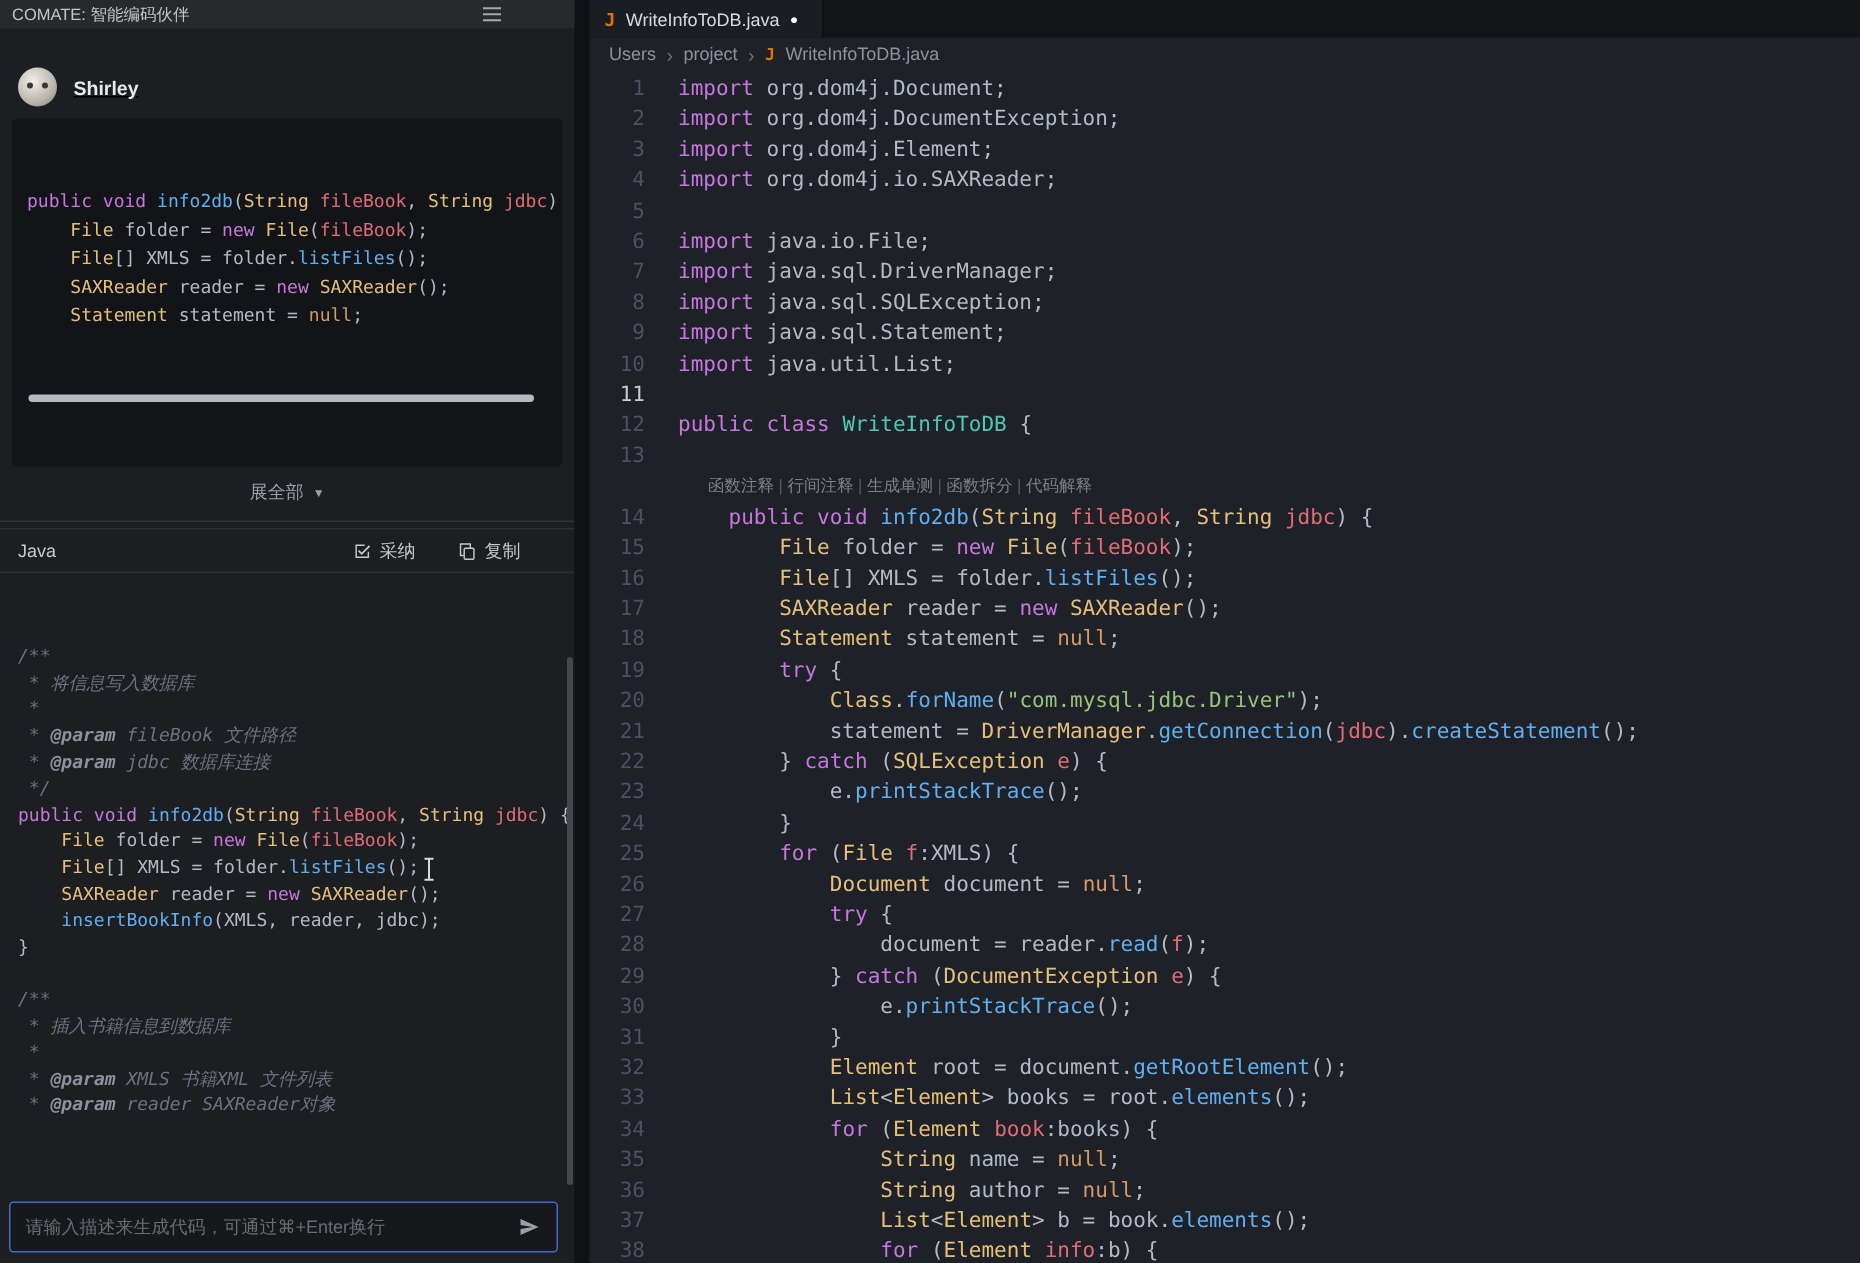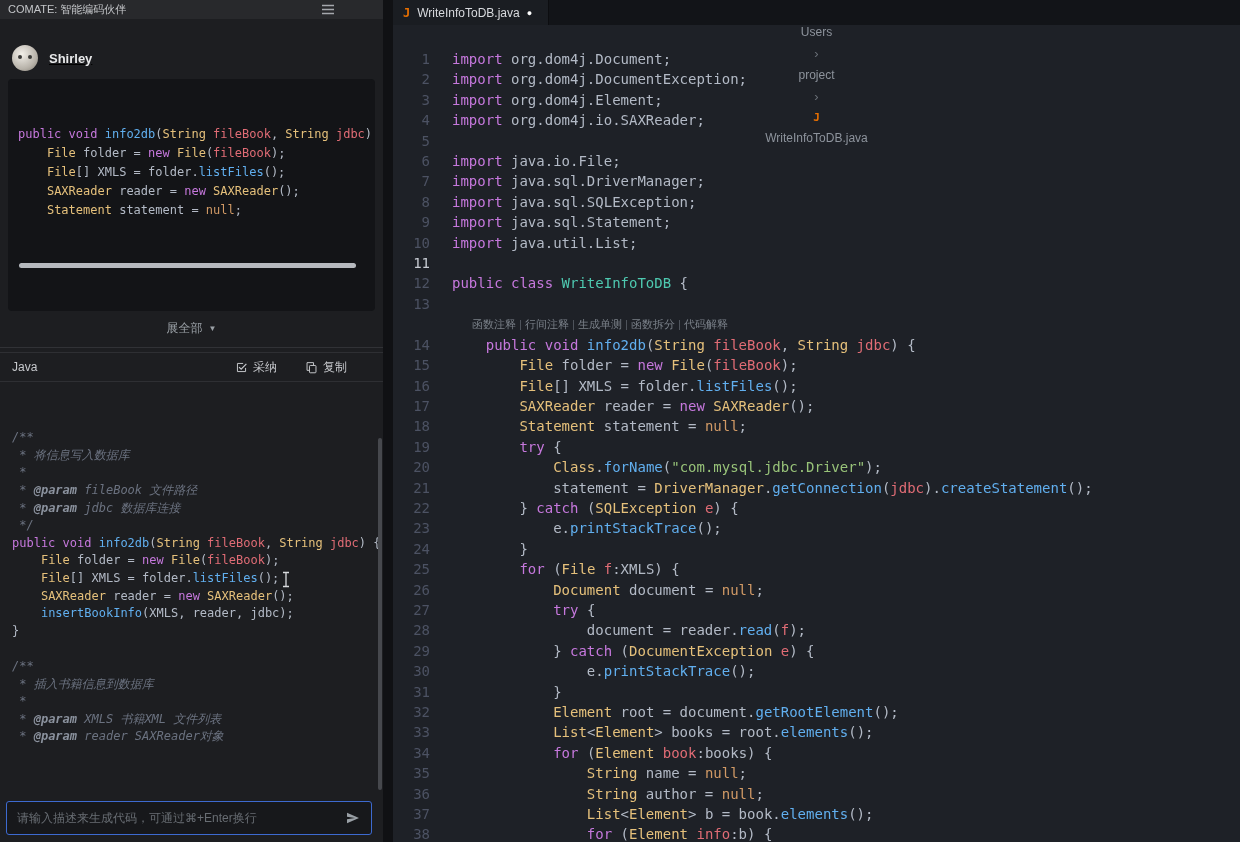--- a/index.html
+++ b/index.html
@@ -62,21 +62,21 @@
   
   .editor { flex:1; min-width:0; display:flex; flex-direction:column; background:#1e2127; }
   .tabbar { height:25px; background:#121418; display:flex; flex-shrink:0; }
   .tab { display:flex; align-items:center; gap:7px; padding:0 16px 0 10px;
          background:#1a1d22; font-size:12px; color:#d8dade; cursor:pointer;
          border-right:1px solid #0c0d10; }
   .java-badge { color:#e76f00; font-weight:bold; font-size:12px;
                 font-family:"DejaVu Sans Mono", monospace; }
   .mod-dot { color:#ffffff; font-size:9px; }
   .breadcrumb { height:22px; display:flex; align-items:center; gap:7px; padding:0 13px;
-                font-size:12px; color:#8d939c; flex-shrink:0;flex-direction:column; }
+                font-size:12px; color:#8d939c; flex-shrink:0; }
   .bc-item { cursor:pointer; }
   .bc-sep { color:#6b7178; font-size:13px; }
   .java-mini { color:#e76f00; font-weight:bold; font-size:11px;
                font-family:"DejaVu Sans Mono", monospace; }
   .code-area { flex:1; padding-top:2px; overflow:hidden; cursor:text;
                font:14px/20.4px "DejaVu Sans Mono", monospace; white-space:pre; }
   .eline { display:flex; }
   .ln { width:37px; text-align:right; color:#4c5263; flex-shrink:0; }
   .ln.active { color:#c7cbd3; }
   .lc { margin-left:22px; }

